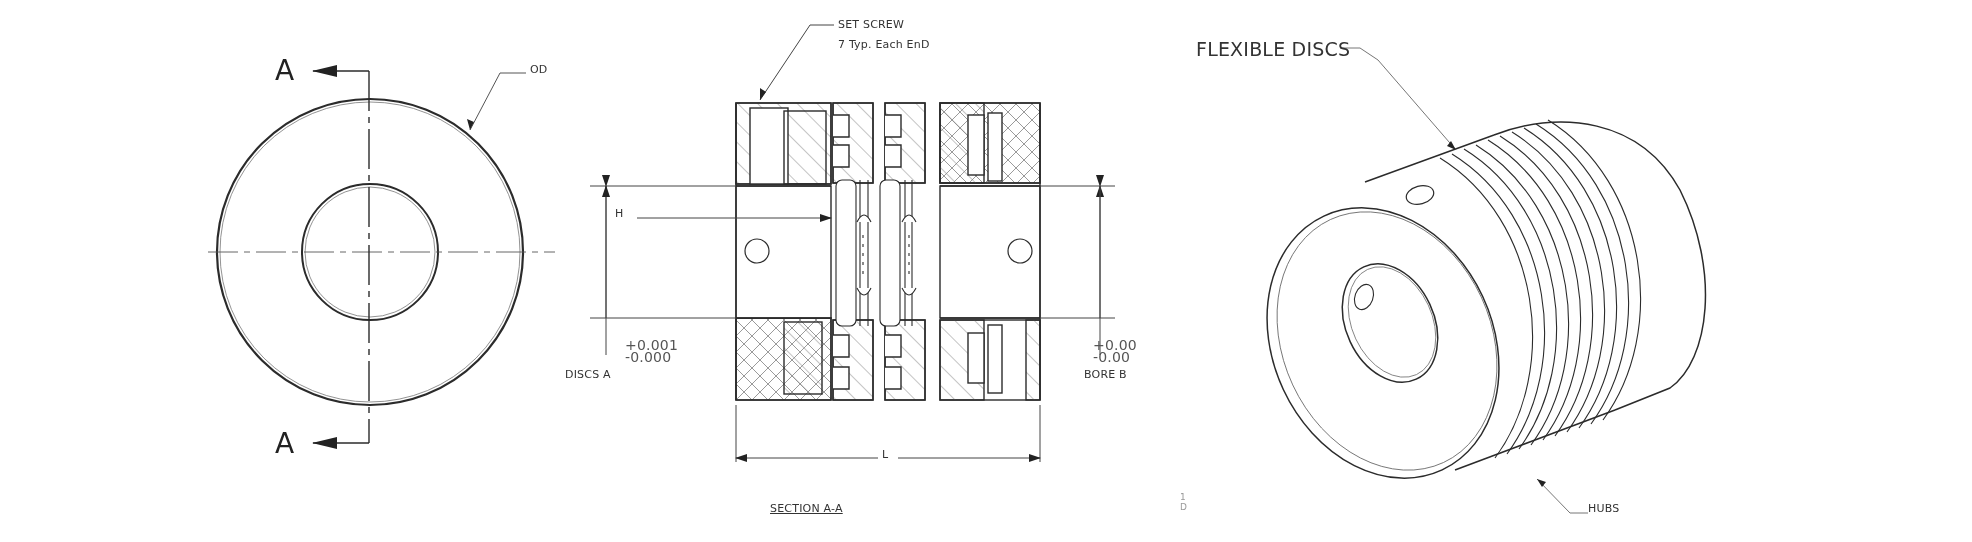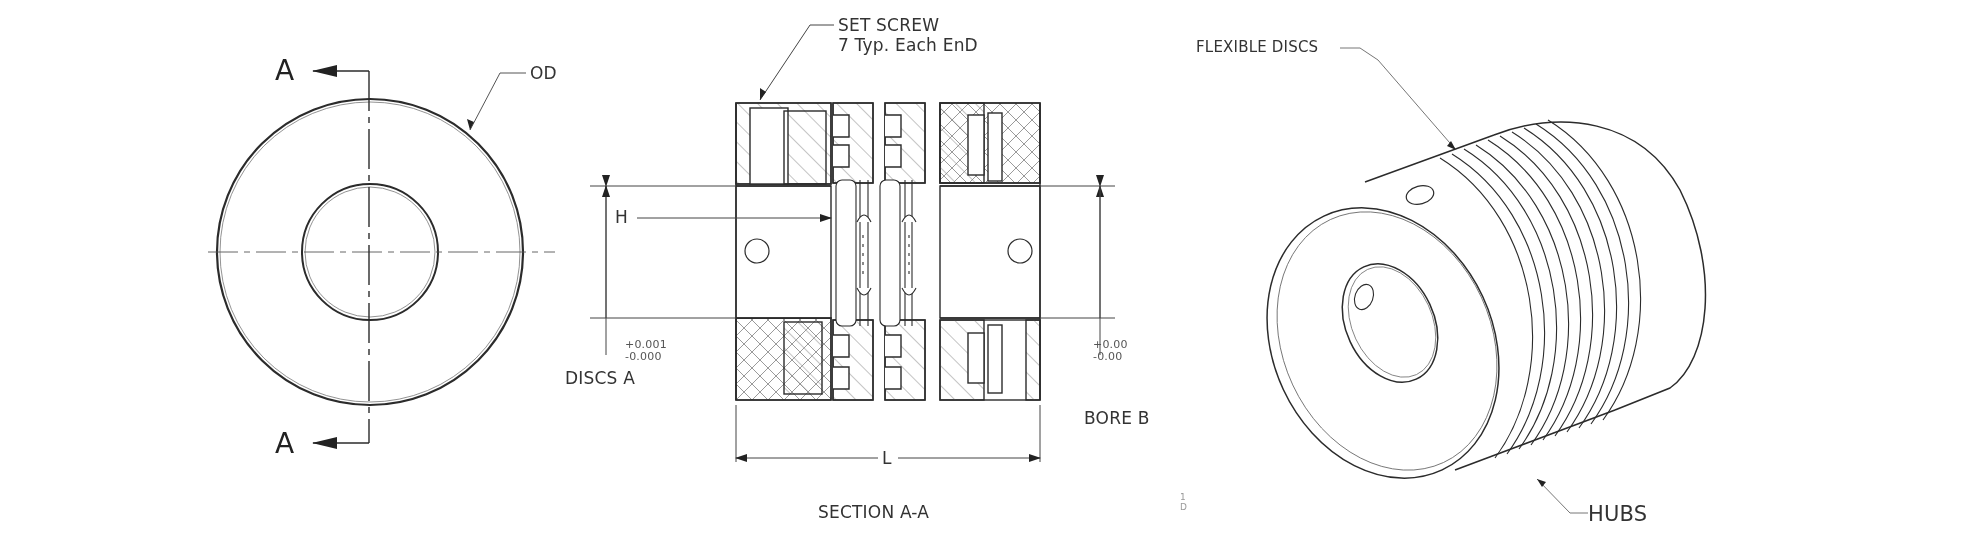--- a/index.html
+++ b/index.html
@@ -1,22 +1,22 @@
 <!DOCTYPE html>
 <html><head>
 <meta charset="utf-8">
 <style>
   html, body { margin:0; padding:0; background:#ffffff; }
   body { width:1972px; height:542px; position:relative; overflow:hidden;
          font-family:"DejaVu Sans", sans-serif; color:#2a2a2a; }
   svg { position:absolute; left:0; top:0; }
   .lbl { position:absolute; font-family:"DejaVu Sans", sans-serif; color:#333; white-space:nowrap; letter-spacing:0.2px; }
   .big { font-size:28px; color:#222; }
-  .med { font-size:17px; }
-  .sm  { font-size:11px; line-height:12px; color:#555; }
+  .med { font-size:11px; }
+  .sm  { font-size:14px; line-height:12px; color:#555; }
   .tiny{ font-size:9px; line-height:10px; color:#999; }
 </style>
 </head>
 <body>
 
 <svg width="1972" height="542" viewBox="0 0 1972 542" xmlns="http://www.w3.org/2000/svg">
   <defs>
     <pattern id="hatch" patternUnits="userSpaceOnUse" width="14" height="14" patternTransform="rotate(-45)">
       <line x1="0" y1="0" x2="0" y2="14" stroke="#8a8a8a" stroke-width="1"></line>
     </pattern>
@@ -181,24 +181,24 @@
 <div class="lbl sm" style="left:625px;top:339px;">
   <div>+0.001</div>
   <div>-0.000</div>
 </div>
 <div class="lbl med" style="left:565px;top:368px;">DISCS A</div>
 
 <div class="lbl sm" style="left:1093px;top:339px;">
   <div>+0.00</div>
   <div>-0.00</div>
 </div>
-<div class="lbl med" style="left:1084px;top:368px;margin-top:40px;">BORE B</div>
+<div class="lbl med" style="left:1084px;top:368px;">BORE B</div>
 
 <div class="lbl med" style="left:882px;top:448px;">L</div>
-<div class="lbl med" style="left:818px;top:502px;">SECTION A-A</div>
-
-<div class="lbl med" style="left:1196px;top:38px;font-size:15px;text-align:right;">FLEXIBLE DISCS</div>
-<div class="lbl med" style="left:1588px;top:502px;font-size:21px;">HUBS</div>
+<div class="lbl med" style="left:770px;top:502px;text-decoration:underline;">SECTION A-A</div>
+
+<div class="lbl med" style="left:1196px;top:38px;font-size:19px;text-align:right;">FLEXIBLE DISCS</div>
+<div class="lbl med" style="left:1588px;top:502px;font-size:11px;">HUBS</div>
 
 <div class="lbl tiny" style="left:1180px;top:492px;">
   <div>1</div>
   <div>D</div>
 </div>
 
 </body></html>

